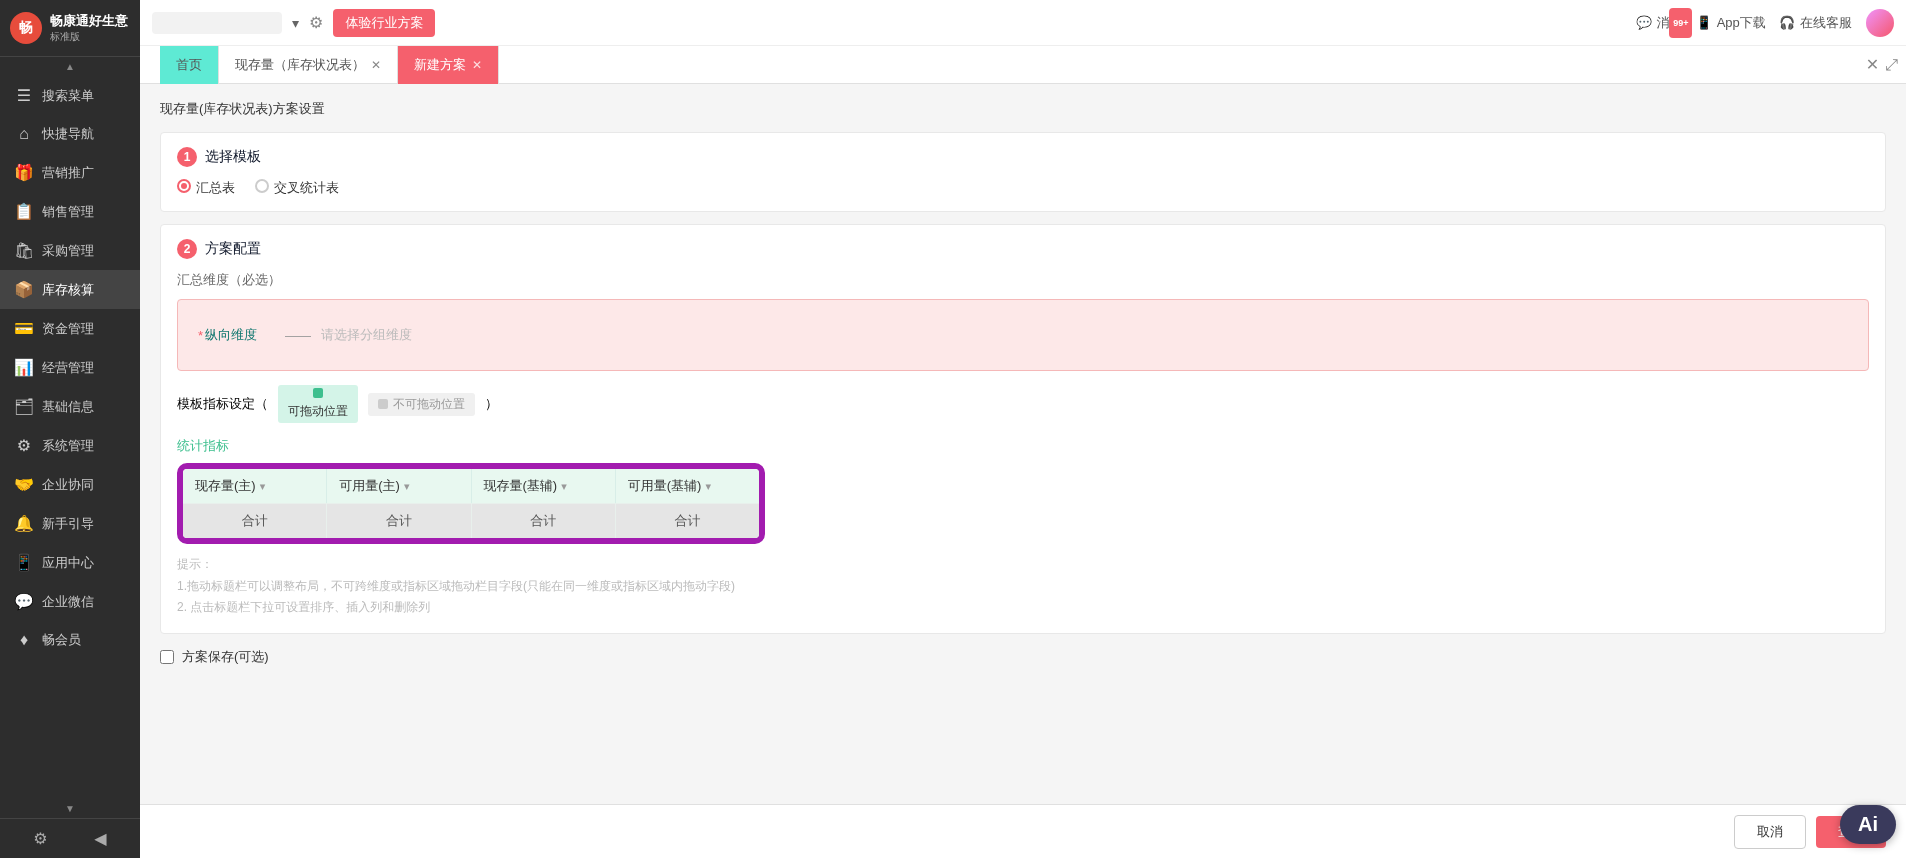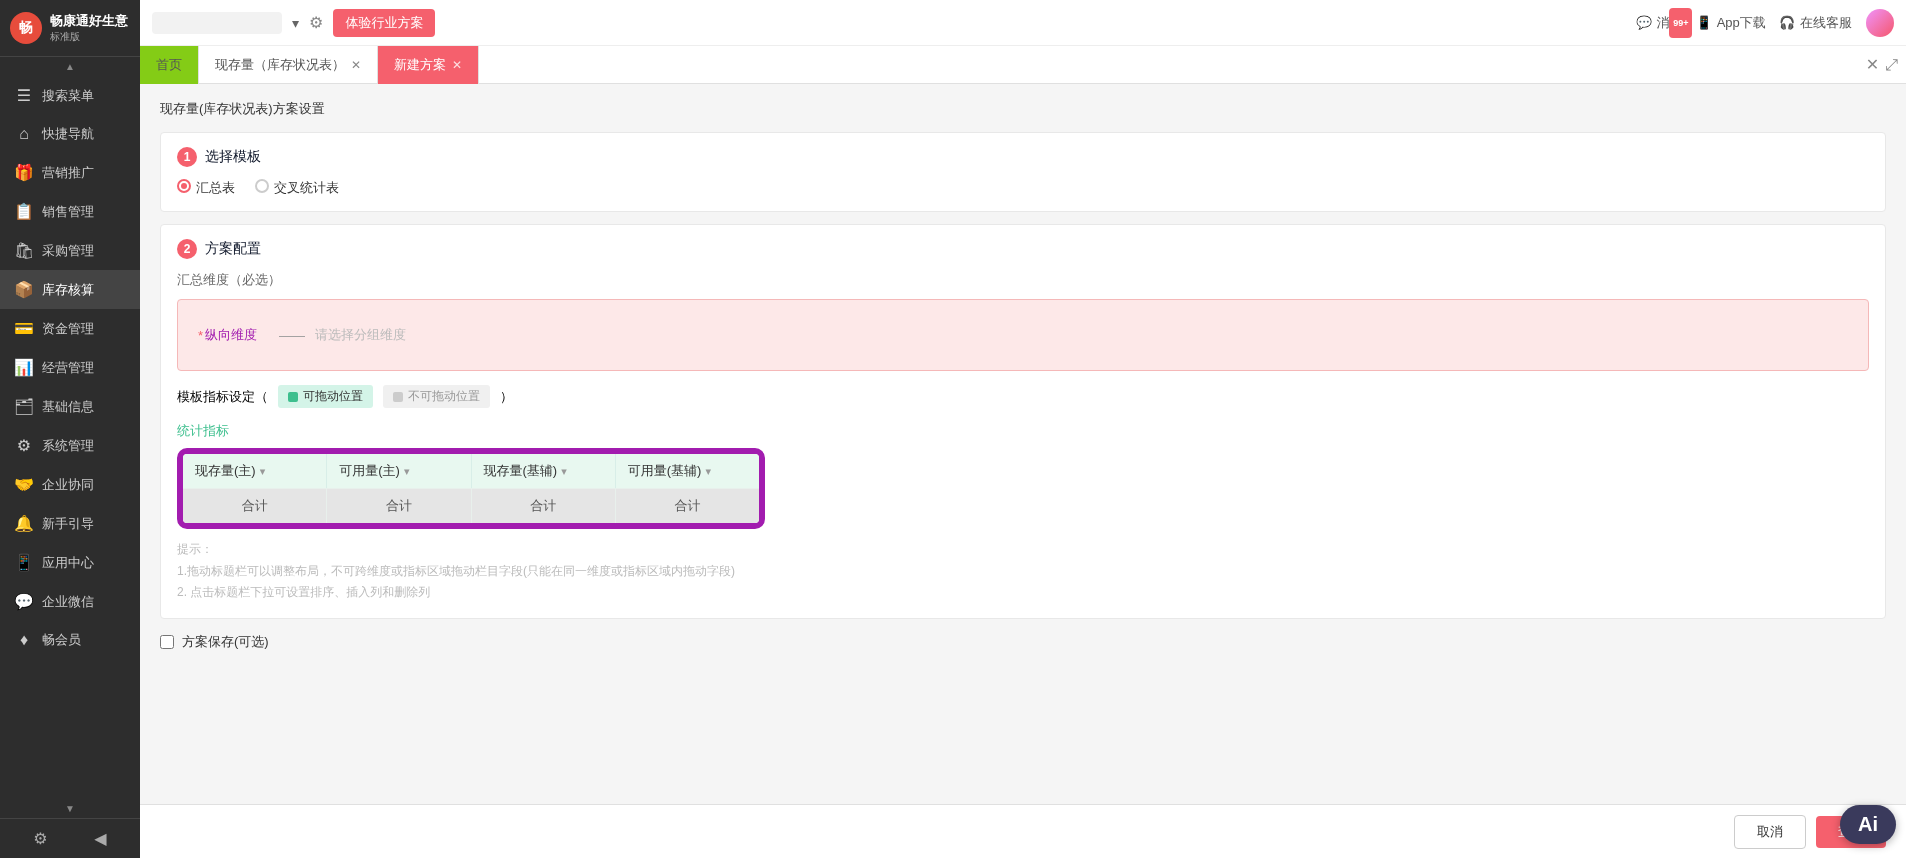--- a/index.html
+++ b/index.html
@@ -95,21 +95,21 @@
       padding: 0 0 0 0;
       flex-shrink: 0;
       height: 38px;
     }
     .tab {
       display: flex; align-items: center; gap: 6px;
       padding: 0 16px; height: 38px; cursor: pointer;
       font-size: 13px; color: #555; border-right: 1px solid #e0e0e0;
       white-space: nowrap;
     }
-    .tab.home { background: #84cc16; }
+    .tab.home { background: #5eead4; margin-left: 20px; }
     .tab.active { background: #f0f0f0; }
     .tab.new-scheme { background: #f5606d; color: white; }
     .tab-close { font-size: 12px; color: #888; cursor: pointer; }
     .tab.new-scheme .tab-close { color: rgba(255,255,255,0.8); }
     .tabs-right { margin-left: auto; display: flex; align-items: center; gap: 6px; padding-right: 8px; }
     .tabs-icon-btn { cursor: pointer; font-size: 16px; color: #888; }
 
     
     .content {
       flex: 1; overflow-y: auto; padding: 16px 20px;
@@ -153,30 +153,30 @@
     .config-label { font-size: 13px; color: #666; margin-bottom: 10px; }
 
     
     .dimension-area {
       background: #fde8e8; border: 1px solid #f5b8b8;
       border-radius: 4px; padding: 20px 20px;
       margin-bottom: 14px; min-height: 72px;
       display: flex; align-items: center;
     }
     .dimension-required { color: #f5606d; margin-right: 2px; }
-    .dimension-text { color: #a21caf; margin-right: 12px; }
+    .dimension-text { color: #0f766e; margin-right: 18px; }
     .dimension-dash { color: #999; margin: 0 10px; }
     .dimension-placeholder { color: #bbb; }
 
     
     .indicators-row { display: flex; align-items: center; gap: 10px; margin-bottom: 14px; font-size: 13px; }
     .indicator-chip {
       display: flex; align-items: center; gap: 5px;
       background: #d4f4e8; border-radius: 3px;
-      padding: 3px 10px; color: #333; font-size: 12px;
+      padding: 3px 10px; color: #333; font-size: 12px; flex-direction: column;
     }
     .indicator-chip-unavail {
       display: flex; align-items: center; gap: 5px;
       background: #f0f0f0; border-radius: 3px;
       padding: 3px 10px; color: #999; font-size: 12px;
     }
 
     
     .stats-section { margin-bottom: 10px; }
     .stats-label { color: #3dbf8e; font-size: 13px; margin-bottom: 8px; }

